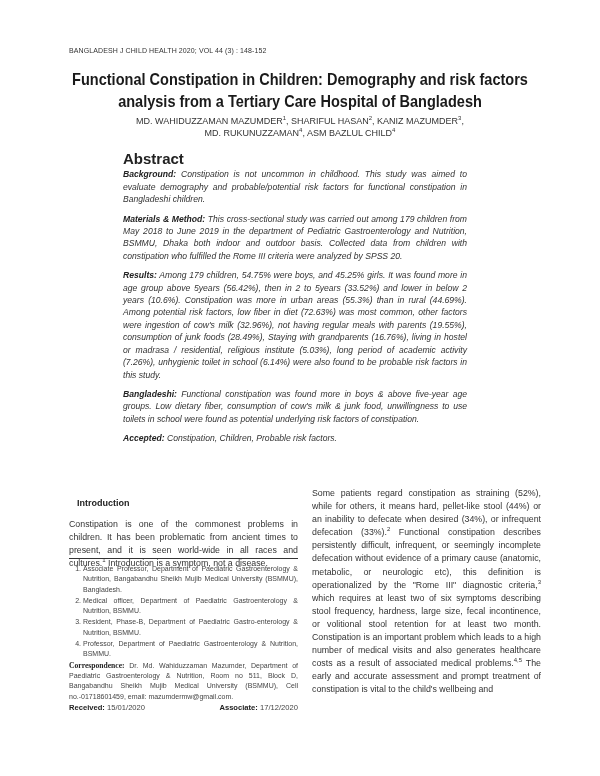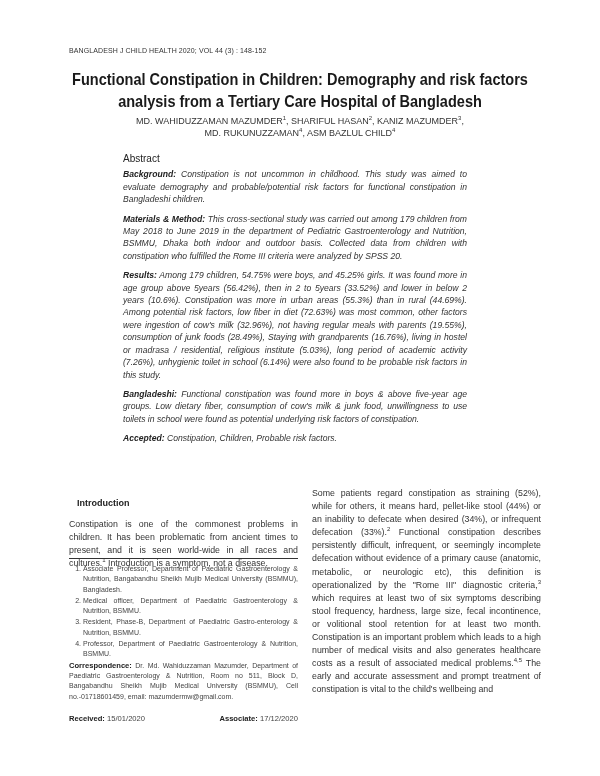--- a/index.html
+++ b/index.html
@@ -2,33 +2,33 @@
 <html><head>
 <meta charset="utf-8">
 <style>
   html, body { margin:0; padding:0; background:#ffffff; }
   body { width:600px; height:776px; position:relative; overflow:hidden; font-family:"Liberation Sans", sans-serif; color:#222; }
   .running-head { position:absolute; left:69px; top:47px; font-size:7px; letter-spacing:0.1px; color:#333; }
   .title { position:absolute; left:40px; width:520px; top:68px; text-align:center; font-family:"Liberation Sans", sans-serif; font-weight:bold; font-size:16.5px; line-height:22px; color:#1a1a1a; transform:scaleX(0.88); transform-origin:center top; }
   .authors { position:absolute; left:60px; width:480px; top:115px; text-align:center; font-size:9px; line-height:12px; color:#333; }
   .authors sup, .sup { font-size:6px; vertical-align:super; line-height:0; }
   .abstract { position:absolute; left:123px; width:352px; top:153px; font-size:8.6px; line-height:12.4px; color:#333; }
-  .abstract h3 { margin:0 0 3px 0; font-size:10px; font-weight:normal; color:#222; }
+  .abstract h3 { margin:0 0 3px 0; font-size:15px; font-weight:bold; color:#222; }
   .abstract p { margin:0 8px 7px 0; font-style:italic; text-align:justify; }
   .abstract p b { font-style:italic; font-weight:bold; color:#222; }
   .col-left { position:absolute; left:69px; width:229px; top:489px; font-size:8.8px; line-height:13px; color:#333; }
   .col-left h4 { margin:8px; font-size:9px; font-weight:bold; color:#222; }
   .col-left p { margin:0; text-align:justify; }
   .divider { position:absolute; left:69px; width:229px; top:558px; border-top:1px solid #333; }
   .notes { position:absolute; left:69px; width:229px; top:564px; font-size:7px; line-height:10.3px; color:#444; }
   .notes ol { margin:0; padding-left:14px; }
   .notes li { margin:0 0 1px 0; text-align:justify; }
   .notes .corr { margin:0; text-align:justify; font-size:7px; }
-  .notes .corr b { font-size:7.6px; color:#222; }
-  .dates { display:flex; justify-content:space-between; font-size:7.6px; margin-top:12px;gap:32px; }
+  .notes .corr b { font-size:7.6px; color:#222;font-family:Liberation Serif, serif; }
+  .dates { display:flex; justify-content:space-between; font-size:7.6px; margin-top:1px;gap:32px; }
   .dates b { color:#222; }
   .col-right { position:absolute; left:312px; width:229px; top:487px; font-size:8.8px; line-height:13.1px; color:#333; text-align:justify; }
   .col-right p { margin:0; }
 </style>
 </head>
 <body>
 
 <div class="running-head">BANGLADESH J CHILD HEALTH 2020; VOL 44 (3) : 148-152</div>
 
 <div class="title">

